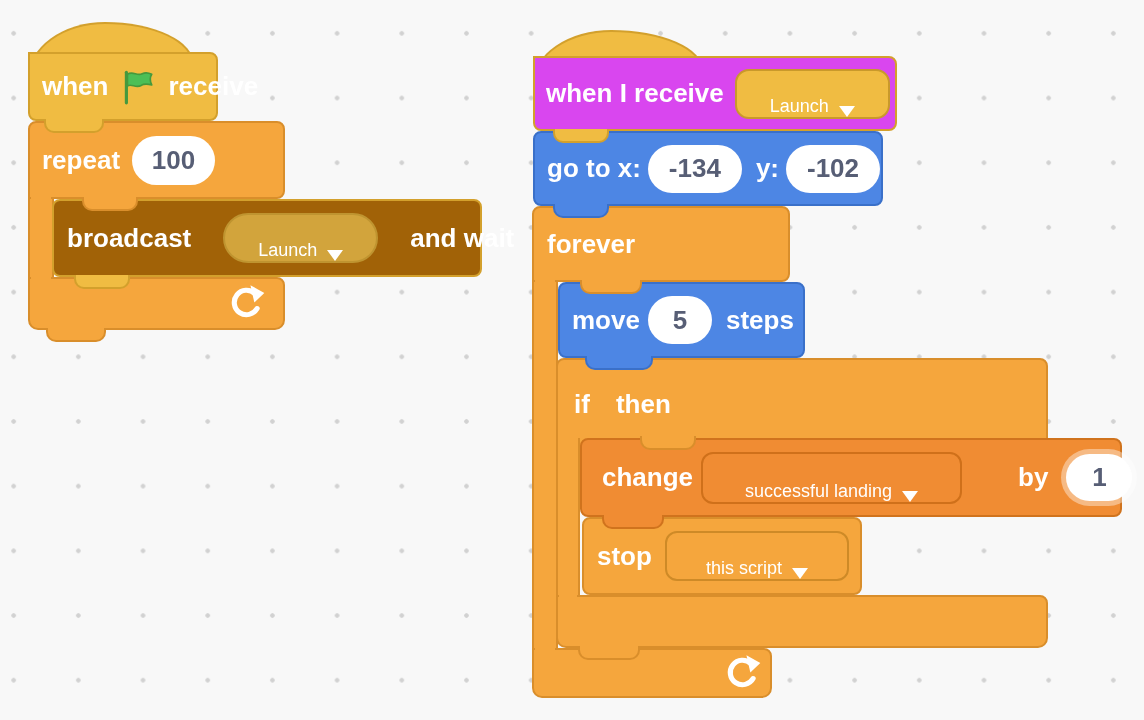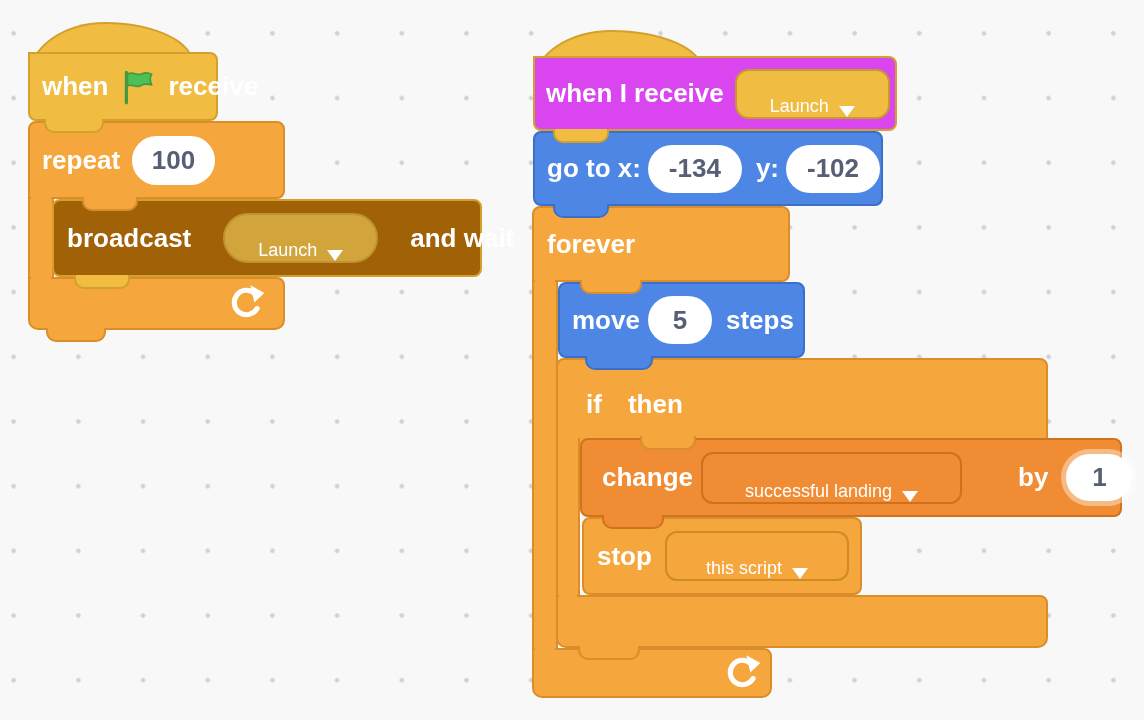--- a/index.html
+++ b/index.html
@@ -110,21 +110,21 @@
   </svg>
 </div>
 
 <div class="blk" style="left:558px;top:282px;width:247px;height:76px;background:#4d86e4;border-color:#3a70c9;border-radius:8px;padding-left:12px;gap:8px;">
   <span class="lbl">move</span>
   <div class="oval" style="width:64px;height:48px;">5</div>
   <span class="lbl" style="margin-left:6px;">steps</span>
 </div>
 <div class="bump" style="left:585px;top:356px;width:68px;background:#4d86e4;border-color:#3a70c9;"></div>
 
-<div class="bar" style="left:556px;top:358px;width:492px;height:92px;background:#f5a63d;border-color:#d98e2b;border-radius:8px 8px 8px 0;padding-left:28px;">
+<div class="bar" style="left:556px;top:358px;width:492px;height:92px;background:#f5a63d;border-color:#d98e2b;border-radius:8px 8px 8px 0;padding-left:16px;">
   <span class="lbl">if</span>
   <span class="lbl" style="margin-left:26px;">then</span>
 </div>
 <div class="arm" style="left:556px;top:438px;width:24px;height:157px;background:#f5a63d;border-color:#d98e2b;"></div>
 <div class="bar" style="left:556px;top:595px;width:492px;height:53px;background:#f5a63d;border-color:#d98e2b;border-radius:0 8px 10px 10px;"></div>
 <div class="patch" style="left:559px;top:435px;width:18px;height:6px;background:#f5a63d;"></div>
 <div class="patch" style="left:559px;top:592px;width:18px;height:6px;background:#f5a63d;"></div>
 <div class="bump" style="left:640px;top:436px;width:56px;background:#f5a63d;border-color:#d98e2b;"></div>
 <div class="bump" style="left:578px;top:646px;width:62px;background:#f5a63d;border-color:#d98e2b;"></div>
 

